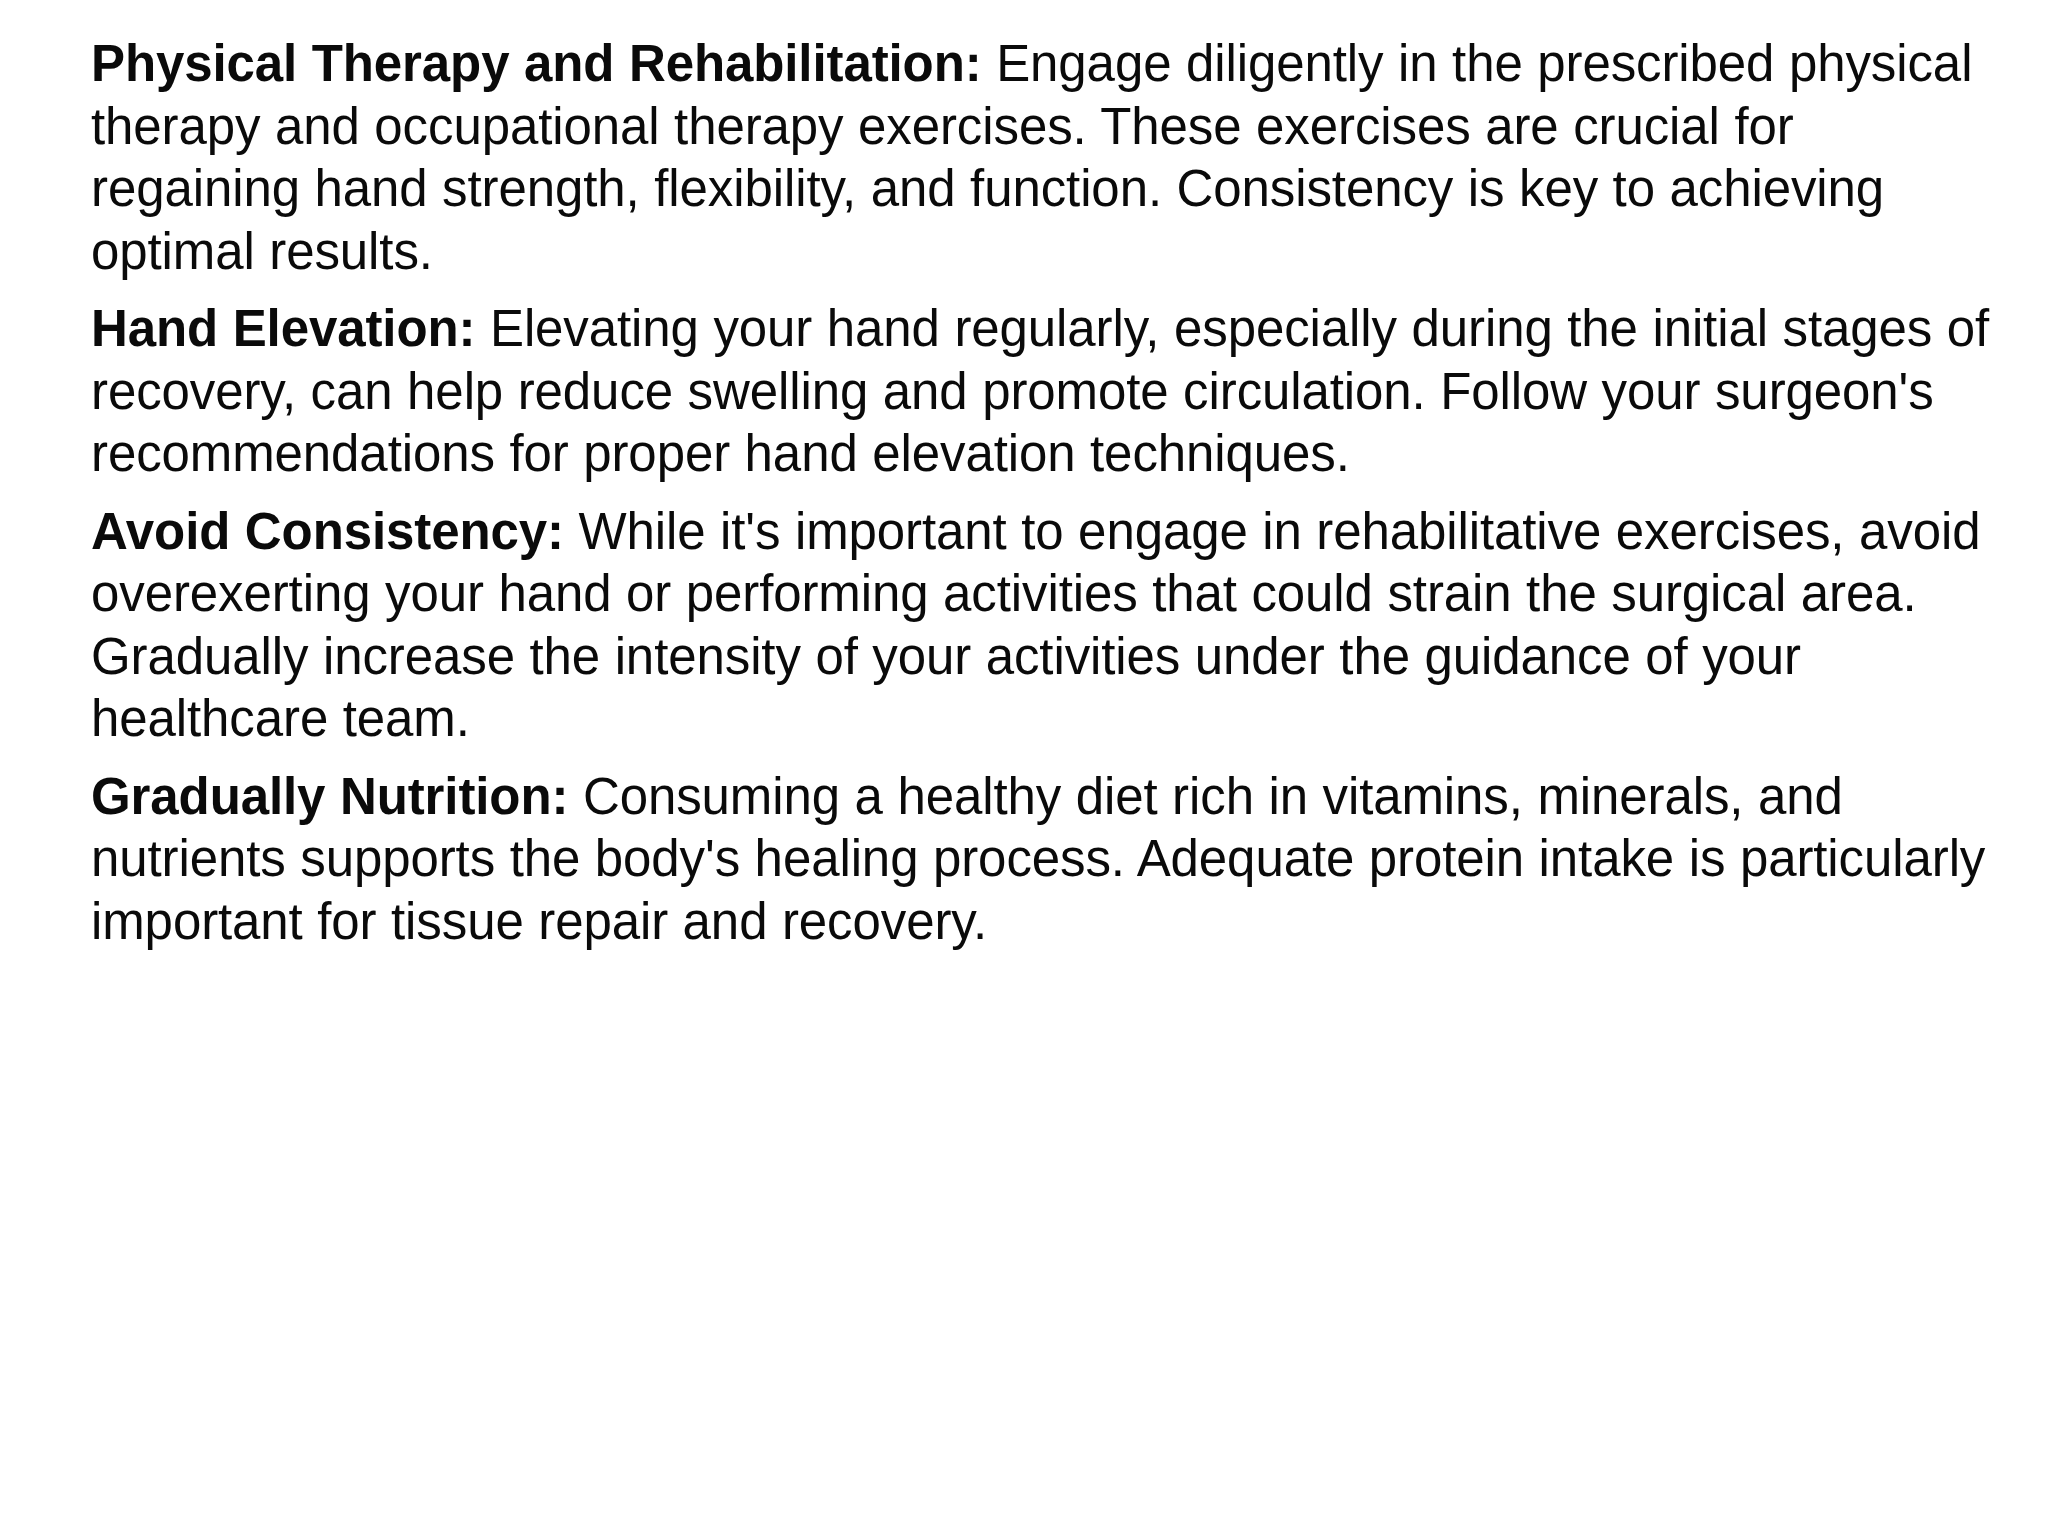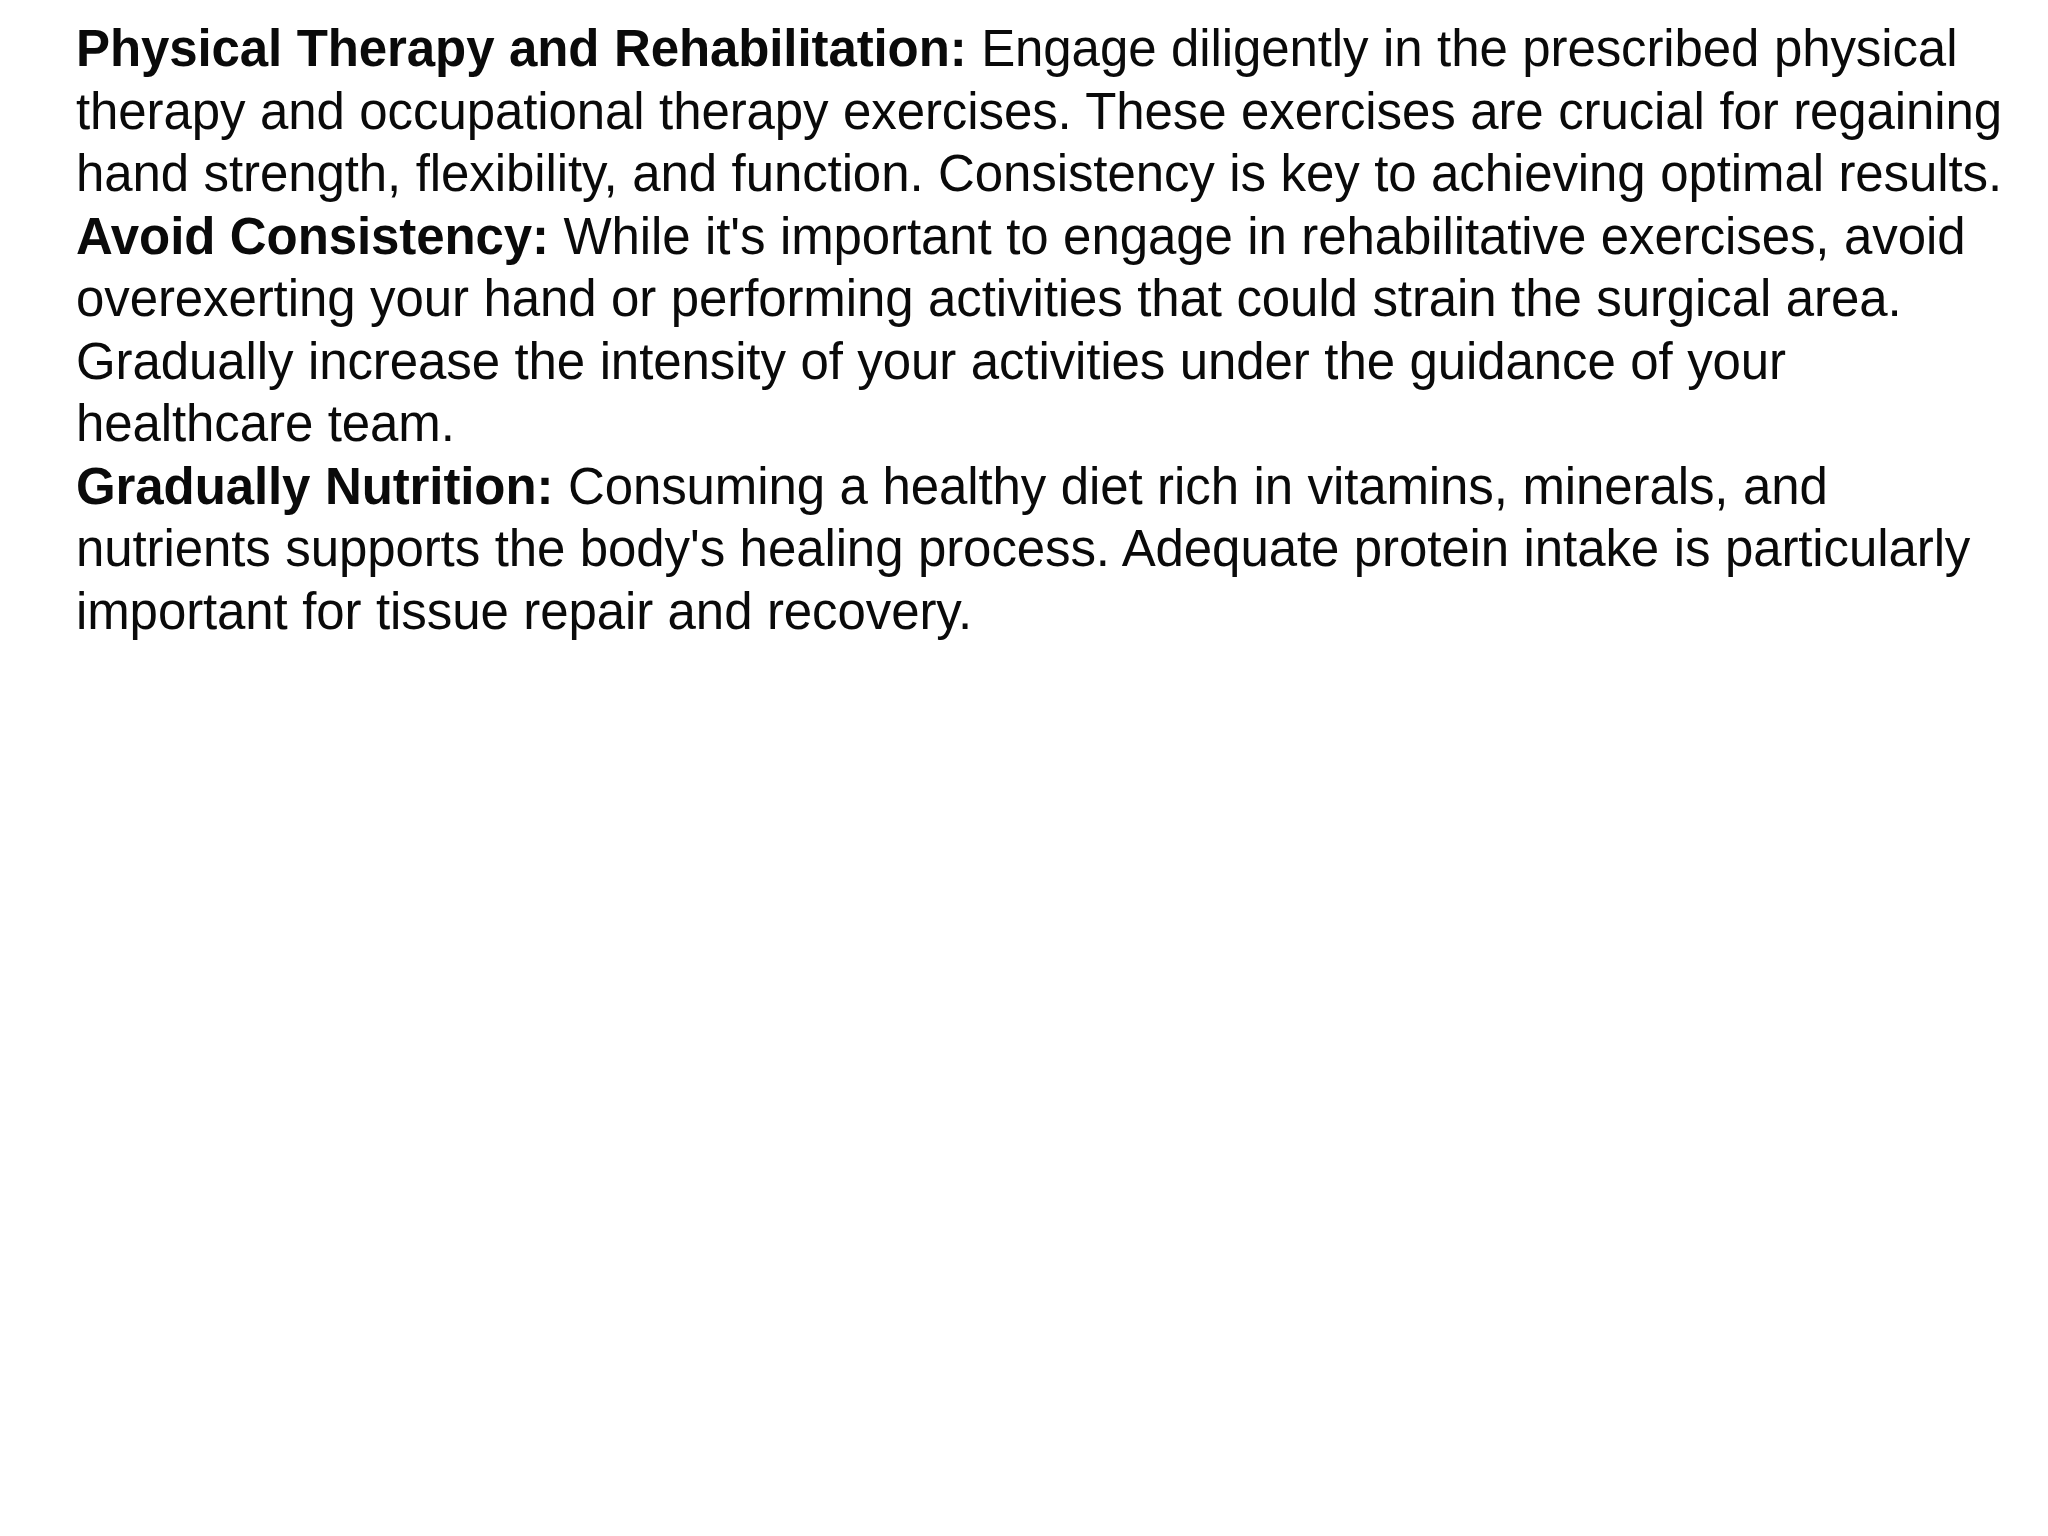--- a/index.html
+++ b/index.html
@@ -30,21 +30,21 @@
     font-size: 51px;
     line-height: 62.5px;
     letter-spacing: -0.1px;
     word-spacing: 0.5px;
     text-align: left;
     color: #0a0a0a;
     -webkit-font-smoothing: antialiased;
   }
 
   .guideline {
-    margin: 0;
+    margin: 15px;
     padding: 0;
     text-indent: 0;
   }
 
   .term {
     font-weight: bold;
   }
 
   .detail {
     font-weight: normal;
@@ -53,20 +53,23 @@
 </head>
 <body style="background: rgb(255, 255, 255);">
 
 <div id="page" style="background: rgb(255, 255, 255); color: rgb(10, 10, 10);">
   <div class="doc-body">
 
     <p class="guideline">
       <span class="term">Physical Therapy and Rehabilitation:</span><span class="detail"> Engage diligently in the prescribed physical therapy and occupational therapy exercises. These exercises are crucial for regaining hand strength, flexibility, and function. Consistency is key to achieving optimal results.</span>
     </p>
 
+    <p class="guideline">
+      <span class="term">Hand Elevation:</span><span class="detail"> Elevating your hand regularly, especially during the initial stages of recovery, can help reduce swelling and promote circulation. Follow your surgeon's recommendations for proper hand elevation techniques.</span>
+    </p>
 
     <p class="guideline">
       <span class="term">Avoid Consistency:</span><span class="detail"> While it's important to engage in rehabilitative exercises, avoid overexerting your hand or performing activities that could strain the surgical area. Gradually increase the intensity of your activities under the guidance of your healthcare team.</span>
     </p>
 
     <p class="guideline">
       <span class="term">Gradually Nutrition:</span><span class="detail"> Consuming a healthy diet rich in vitamins, minerals, and nutrients supports the body's healing process. Adequate protein intake is particularly important for tissue repair and recovery.</span>
     </p>
 
 

